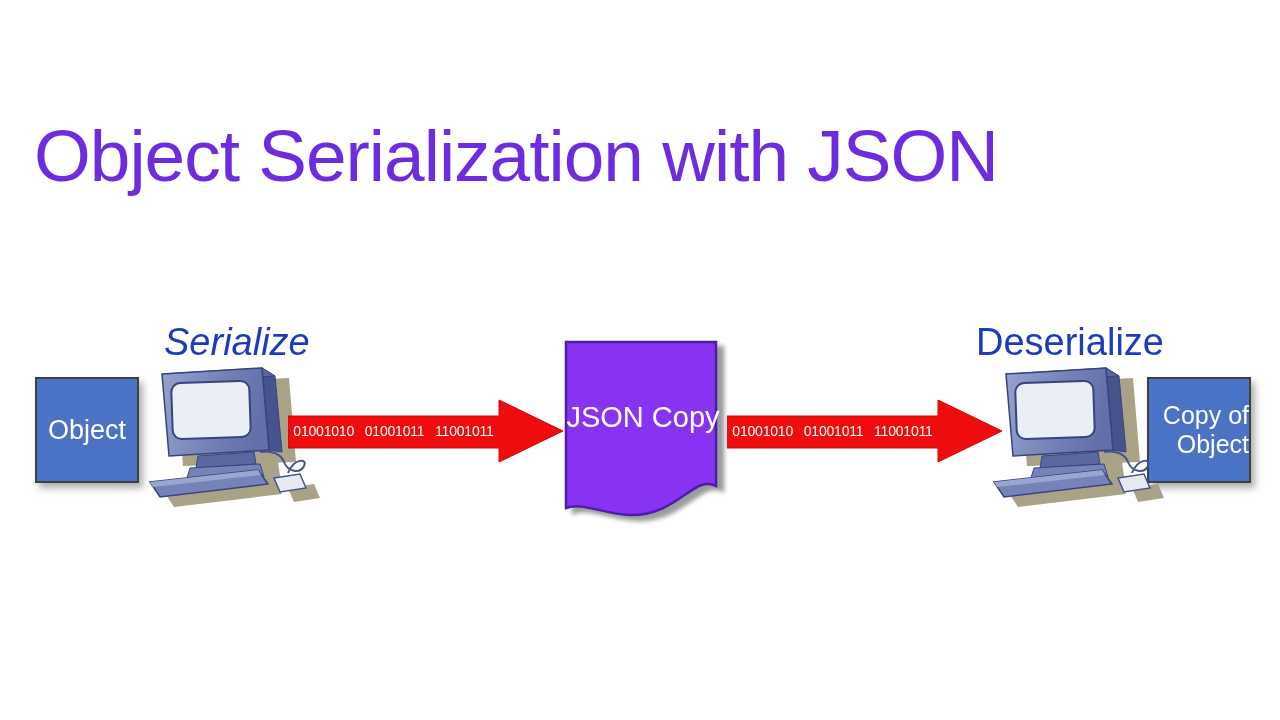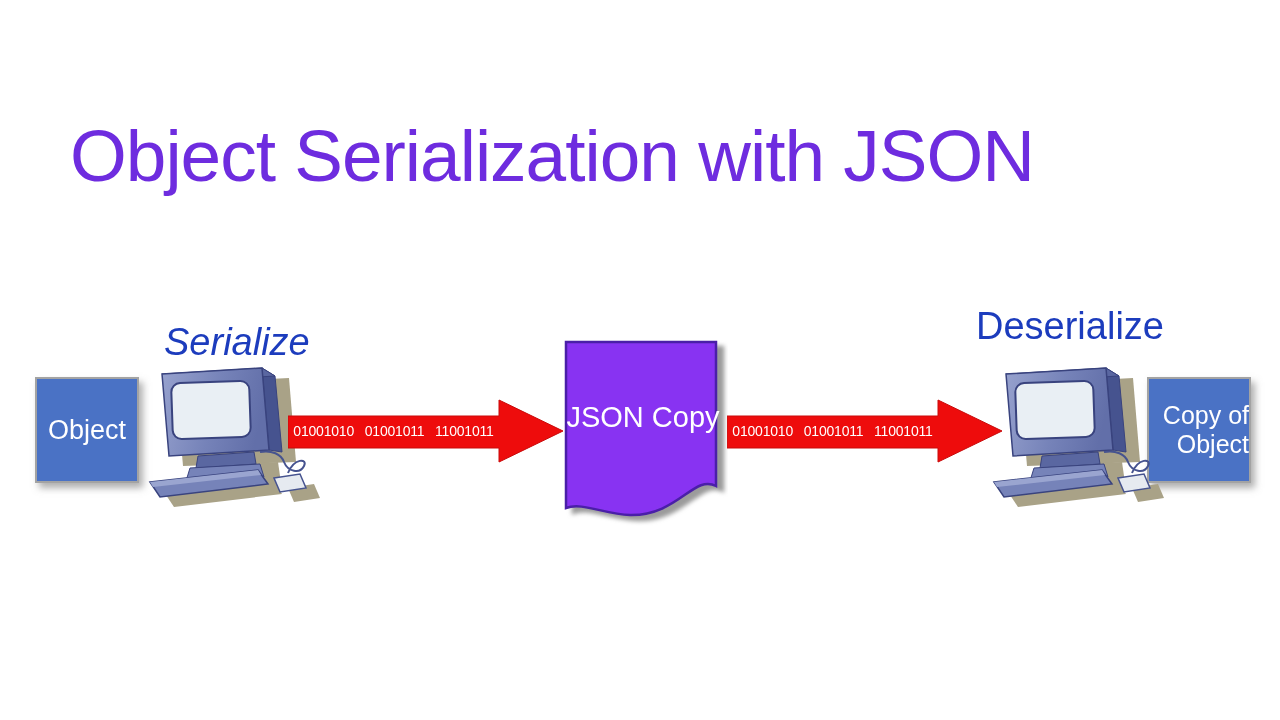--- a/index.html
+++ b/index.html
@@ -2,29 +2,29 @@
 <html><head>
 <meta charset="utf-8">
 <style>
   html,body{margin:0;padding:0;background:#ffffff;}
   #stage{
     position:relative;width:1280px;height:720px;background:#ffffff;overflow:hidden;
     font-family:"Liberation Sans", sans-serif;
   }
   .title{
     position:absolute;top:112px;left:0;width:1032px;text-align:center;
-    font-size:73px;line-height:1.2;letter-spacing:-1px;color:#6E2CDF;font-weight:400;margin-left:36px;
+    font-size:73px;line-height:1.2;letter-spacing:-1px;color:#6E2CDF;font-weight:400;
   }
   .flow-label{
     position:absolute;font-size:38px;line-height:40px;color:#1C3CBD;font-weight:400;
   }
   .label-serialize{left:164px;top:322px;font-style:italic;}
-  .label-deserialize{left:976px;top:306px;}
+  .label-deserialize{left:976px;top:322px;}
   .obj-box{
-    position:absolute;width:100px;height:102px;background:#4A72C5;border:2px solid #a3a3a3;
+    position:absolute;width:100px;height:102px;background:#4A72C5;border:2px solid #404040;
     box-shadow:4px 5px 7px rgba(110,110,110,0.55);
     display:flex;align-items:center;justify-content:center;flex-direction:column;
     color:#ffffff;text-align:center;
   }
   .box-object{left:35px;top:377px;font-size:27px;}
   .box-copy{left:1147px;top:377px;font-size:25px;line-height:29px;align-items:flex-end;}
   .computer{position:absolute;width:172px;height:148px;}
   .computer-left{left:148px;top:360px;}
   .computer-right{left:992px;top:360px;}
   .arrow{position:absolute;top:399px;width:276px;height:64px;}

